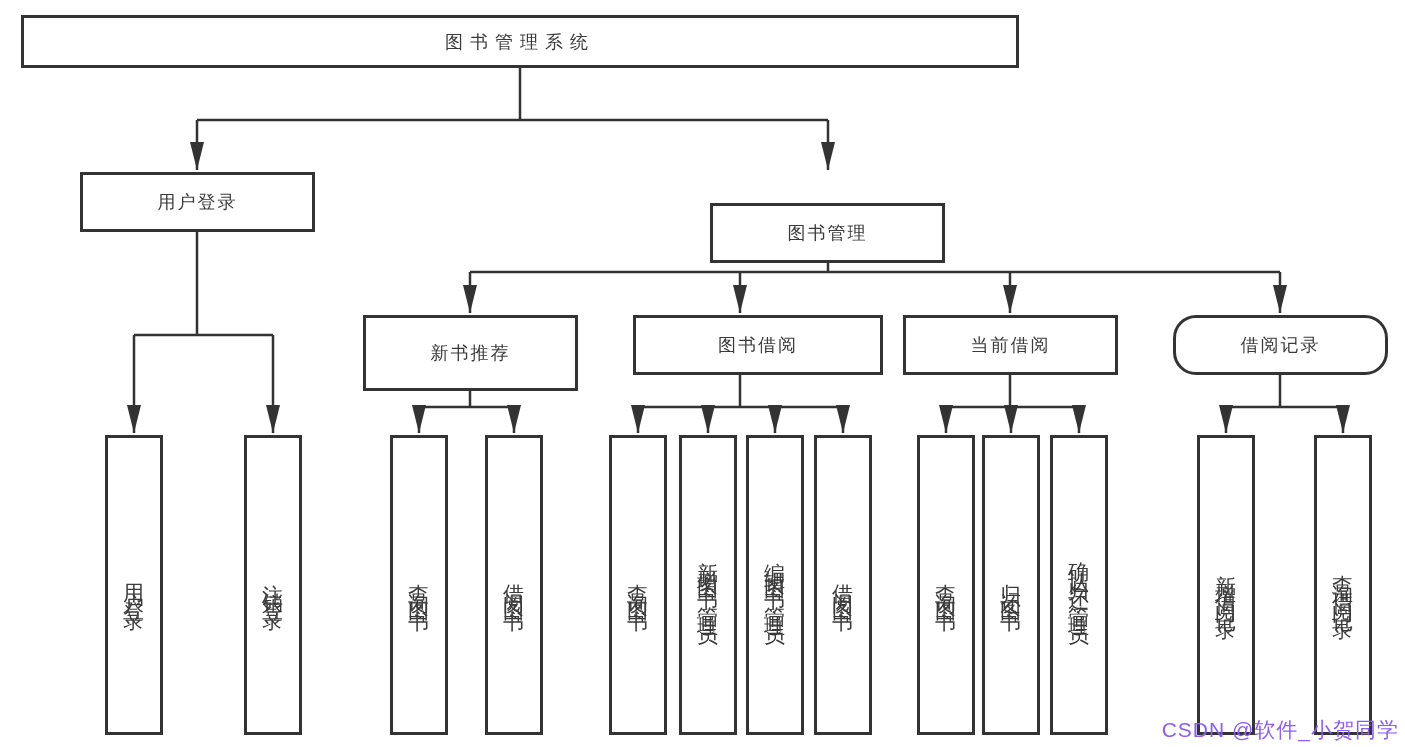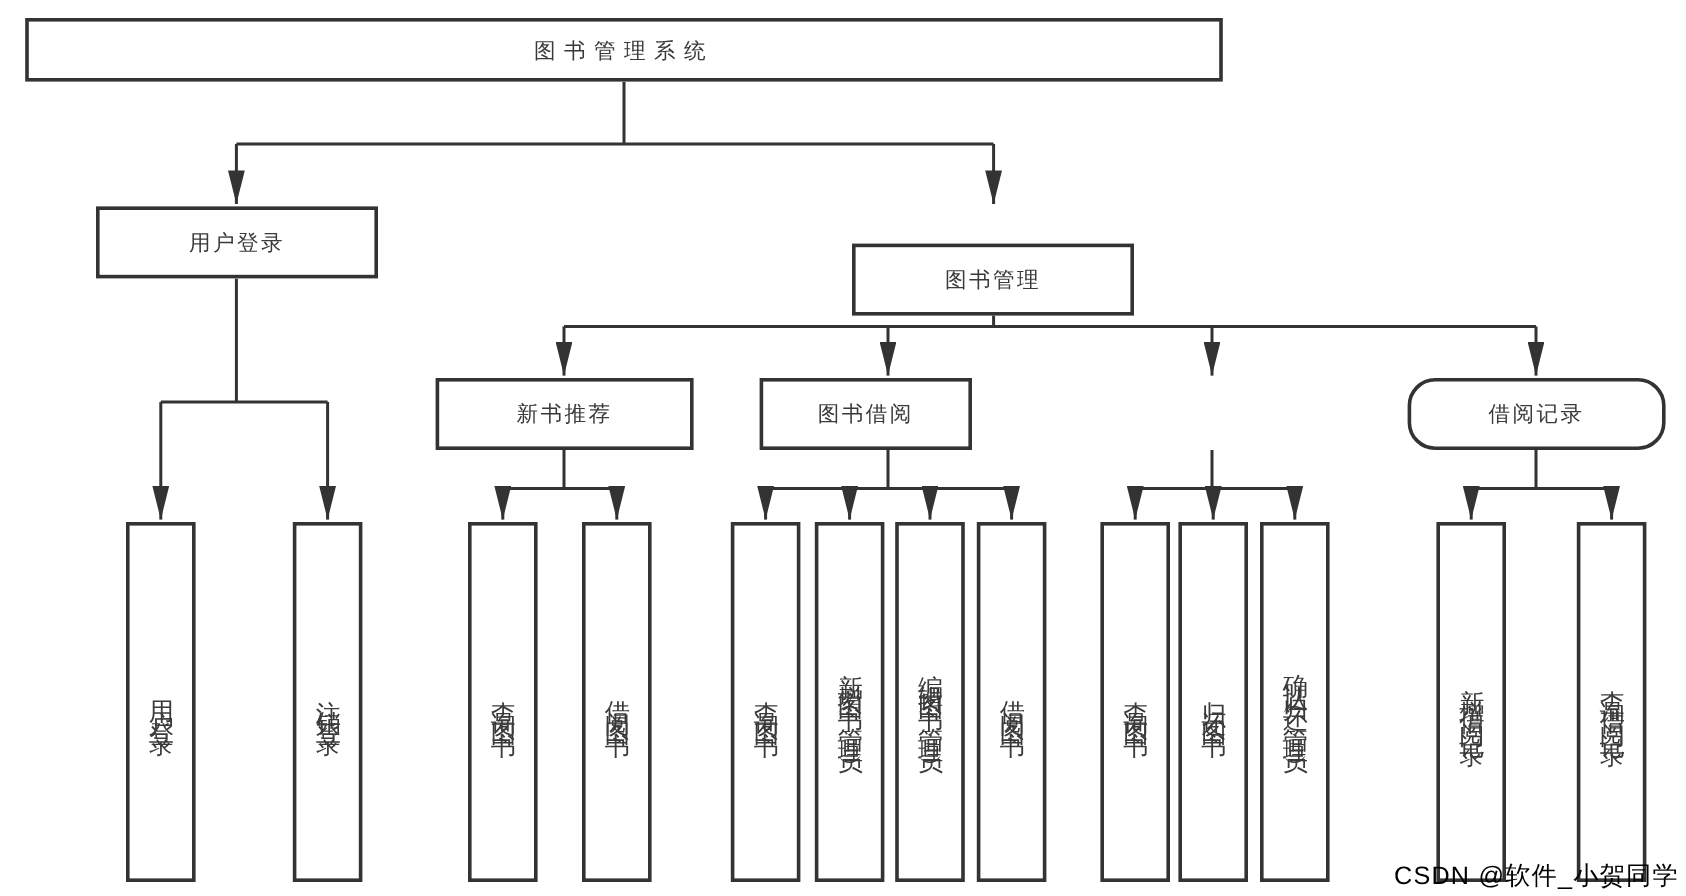--- a/index.html
+++ b/index.html
@@ -41,21 +41,21 @@
     font-size: 21px;
     line-height: 1.1;
     letter-spacing: 9px;
   }
   .watermark {
     position: absolute;
     top: 716px;
     right: 6px;
     font-size: 21px;
     letter-spacing: 1px;
-    color: #000000;
+    color: #8b5cf6;
     z-index: 5;
     white-space: nowrap;
   }
 </style>
 </head>
 <body>
 
 <div class="canvas">
 
   <svg class="connectors" width="1405" height="747" viewBox="0 0 1405 747">
@@ -105,25 +105,28 @@
     <span class="hlabel title-label">图书管理系统</span>
   </div>
 
   <div class="box" style="left:80px; top:172px; width:235px; height:60px;">
     <span class="hlabel">用户登录</span>
   </div>
   <div class="box" style="left:710px; top:172px; width:235px; height:60px;margin-top:31px;">
     <span class="hlabel">图书管理</span>
   </div>
 
-  <div class="box" style="left:363px; top:315px; width:215px; height:60px;font-family:Liberation Serif, serif;">
+  <div class="box" style="left:363px; top:315px; width:215px; height:76px;font-family:Liberation Serif, serif;">
     <span class="hlabel">新书推荐</span>
   </div>
-  <div class="box" style="left:633px; top:315px; width:177px; height:60px;">
+  <div class="box" style="left:633px; top:315px; width:250px; height:60px;">
     <span class="hlabel">图书借阅</span>
+  </div>
+  <div class="box" style="left:903px; top:315px; width:215px; height:60px;">
+    <span class="hlabel">当前借阅</span>
   </div>
   <div class="box" style="left:1173px; top:315px; width:215px; height:60px;border-radius:23px;">
     <span class="hlabel">借阅记录</span>
   </div>
 
   <div class="box" style="left:105px; top:435px; width:58px; height:300px;">
     <span class="vtext">用户登录</span>
   </div>
   <div class="box" style="left:244px; top:435px; width:58px; height:300px;">
     <span class="vtext">注销登录</span>

